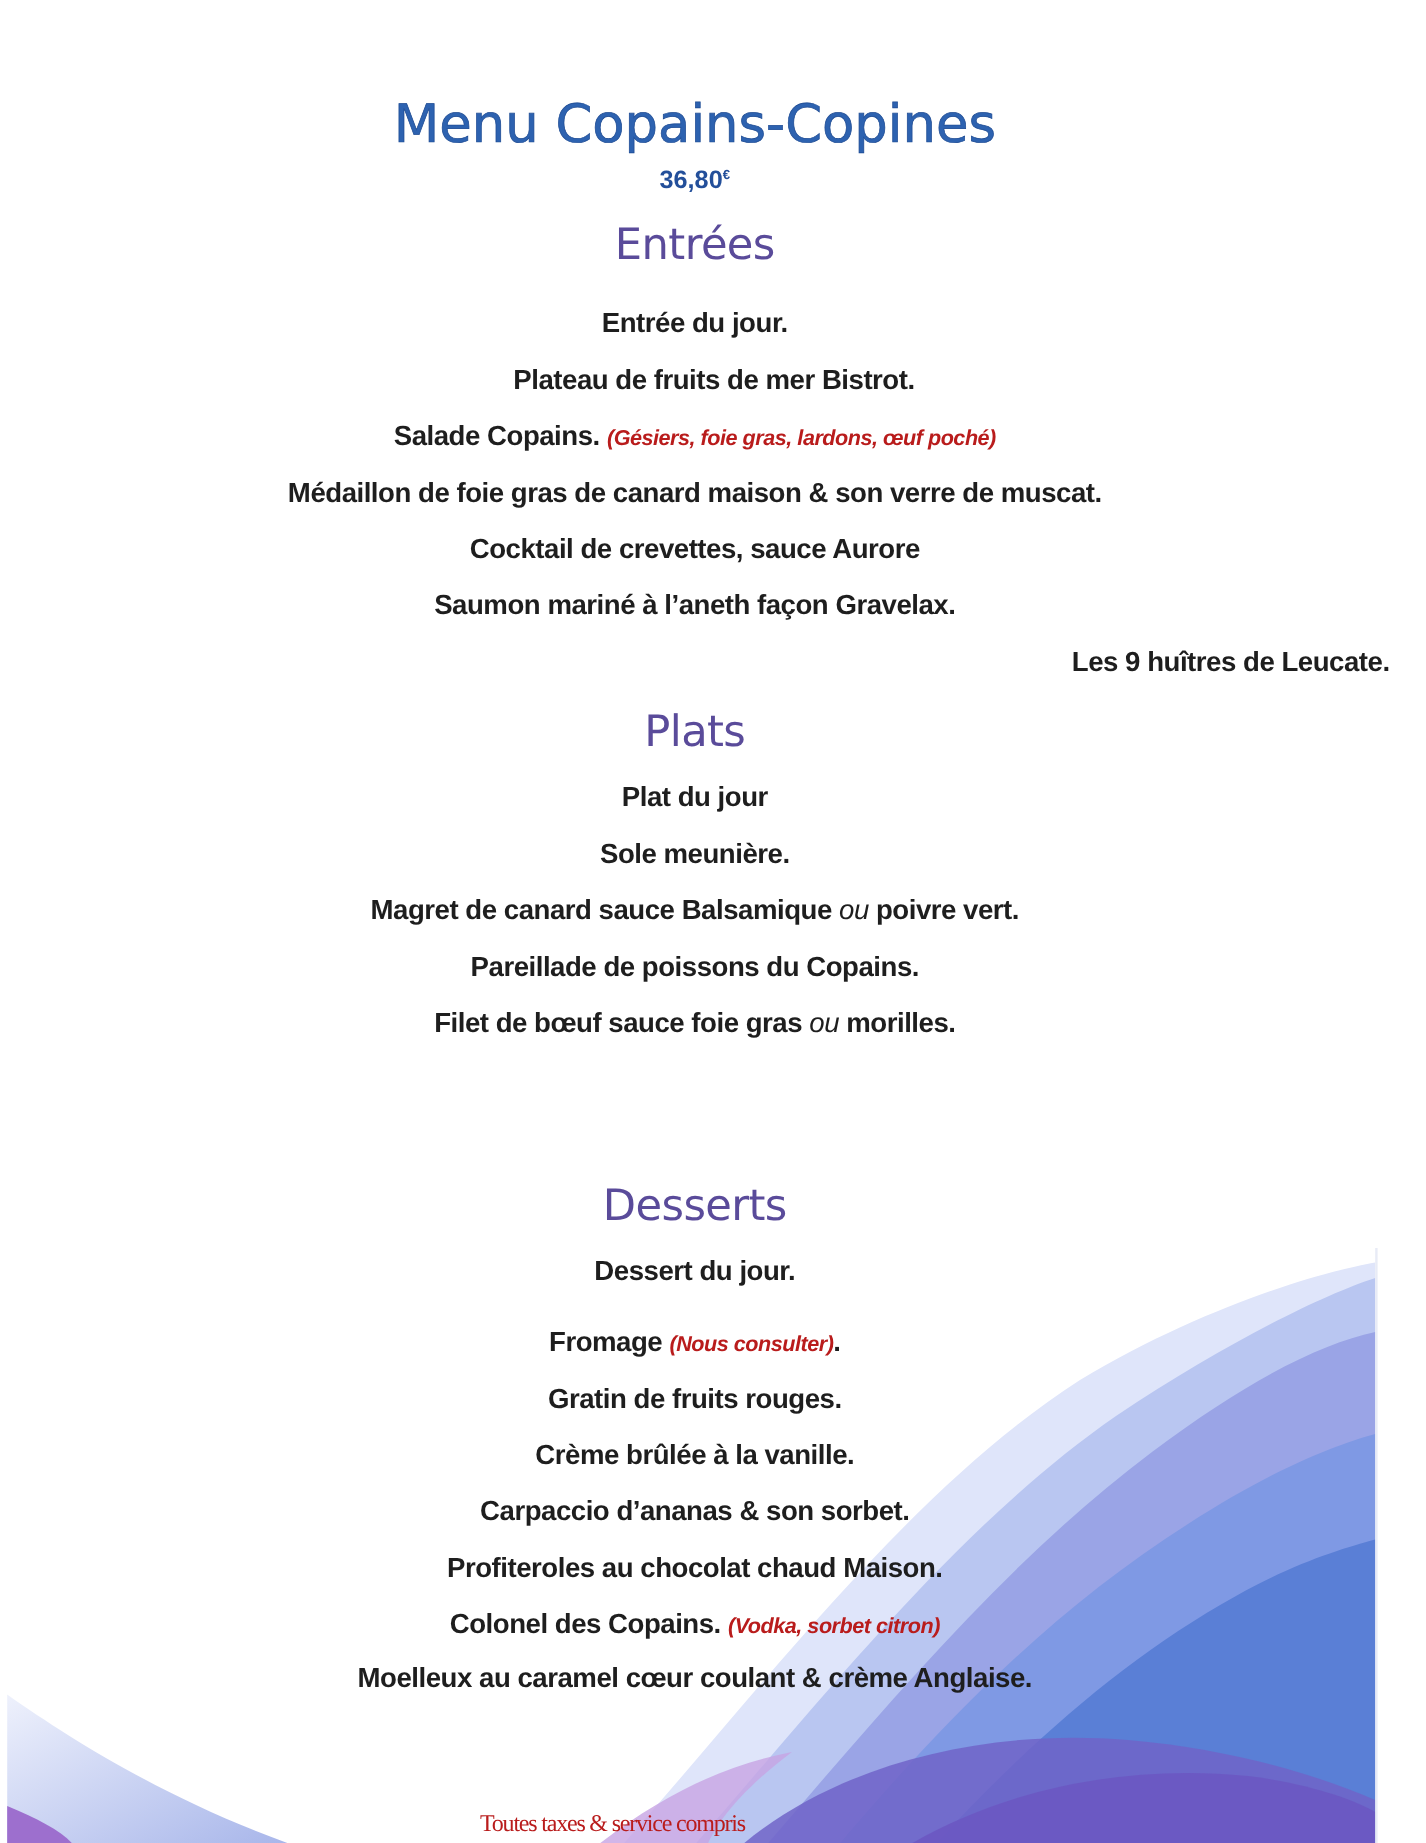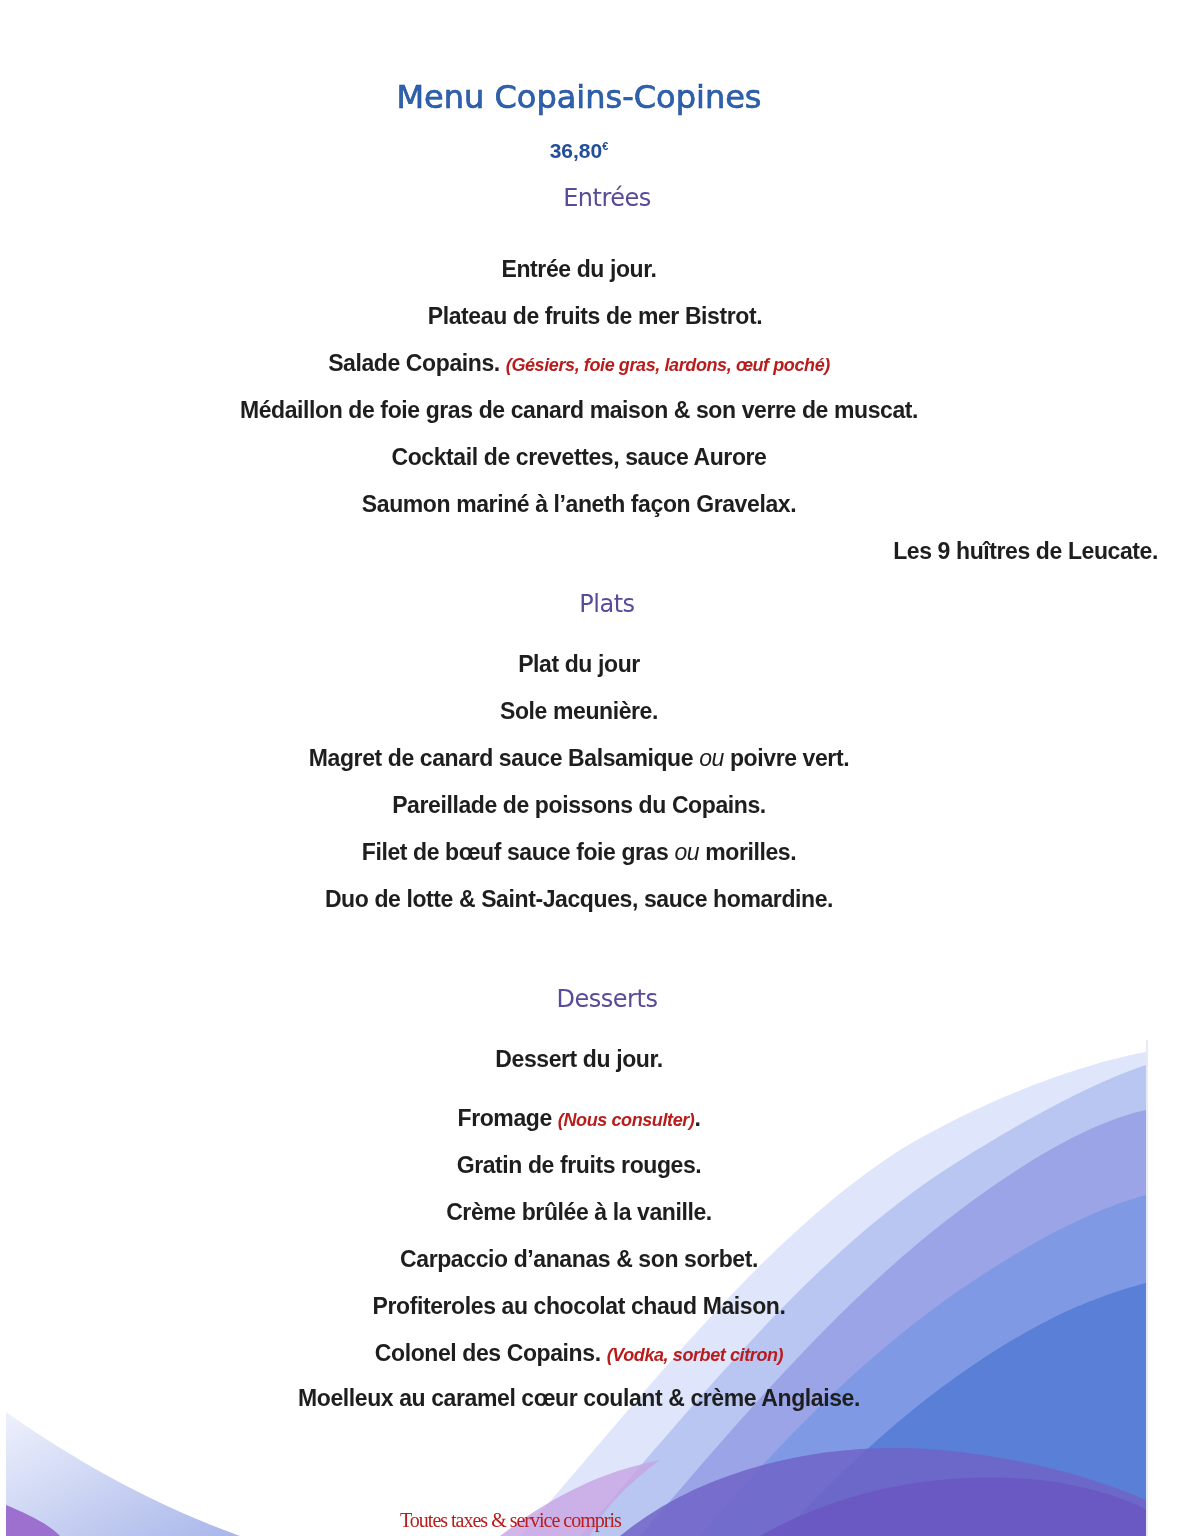--- a/index.html
+++ b/index.html
@@ -4,34 +4,34 @@
   <style>
     html, body { margin: 0; padding: 0; }
     body {
       width: 1188px; height: 1536px; position: relative; overflow: hidden;
       background: #ffffff;
     }
     .waves { position: absolute; left: 0; top: 0; width: 1188px; height: 1536px; z-index: 0; }
     .page { position: absolute; left: 0; top: 0; width: 1188px; height: 1536px; z-index: 1; }
     .title {
       position: absolute; top: 78px; left: 0; width: 1158px; text-align: center;
-      font-family: "DejaVu Sans", sans-serif; font-size: 32px; font-weight: normal;
+      font-family: "DejaVu Sans", sans-serif; font-size: 44px; font-weight: normal;
       color: #2d62b0; letter-spacing: 0px;
       -webkit-text-stroke: 0.6px #1d4a92;
     }
     .price {
       position: absolute; top: 139px; left: 0; width: 1158px; text-align: center;
       font-family: "Liberation Sans", sans-serif; font-weight: bold; font-size: 21px;
       color: #234f9a;
     }
     .price sup { font-size: 11px; vertical-align: 8px; }
     .section-title {
       position: absolute; left: 0; width: 1158px; text-align: center;
-      font-family: "DejaVu Sans", sans-serif; font-size: 24px; font-weight: normal;
-      color: #5a4b9a; letter-spacing: -0.5px; margin-left: 28px;
+      font-family: "DejaVu Sans", sans-serif; font-size: 36px; font-weight: normal;
+      color: #5a4b9a; letter-spacing: -0.5px;
     }
     .item {
       position: absolute; left: 0; width: 1158px; text-align: center;
       font-family: "Liberation Sans", sans-serif; font-weight: bold; font-size: 23px;
       color: #1e1e1e; letter-spacing: -0.4px; white-space: nowrap;
     }
     .note {
       font-style: italic; font-size: 18px; color: #b91c1c; font-weight: bold;
     }
     .ital { font-style: italic; font-weight: normal; }
@@ -85,21 +85,20 @@
   <div class="item" style="top:444px;"><span>Cocktail de crevettes, sauce Aurore</span></div>
   <div class="item" style="top:491px;"><span>Saumon mariné à l’aneth façon Gravelax.</span></div>
   <div class="item" style="top:538px;text-align:right;"><span>Les 9 huîtres de Leucate.</span></div>
 
   <div class="section-title" style="top:590px;">Plats</div>
   <div class="item" style="top:651px;"><span>Plat du jour</span></div>
   <div class="item" style="top:698px;"><span>Sole meunière.</span></div>
   <div class="item" style="top:745px;"><span>Magret de canard sauce Balsamique</span> <span class="ital">ou</span> <span>poivre vert.</span></div>
   <div class="item" style="top:792px;"><span>Pareillade de poissons du Copains.</span></div>
   <div class="item" style="top:839px;"><span>Filet de bœuf sauce foie gras</span> <span class="ital">ou</span> <span>morilles.</span></div>
-  <div class="item" style="top:886px;"><span>Duo de lotte &amp; Saint-Jacques, sauce homardine.</span></div>
 
   <div class="section-title" style="top:985px;">Desserts</div>
   <div class="item" style="top:1046px;"><span>Dessert du jour.</span></div>
   <div class="item" style="top:1105px;"><span>Fromage</span> <span class="note">(Nous consulter)</span><span>.</span></div>
   <div class="item" style="top:1152px;"><span>Gratin de fruits rouges.</span></div>
   <div class="item" style="top:1199px;"><span>Crème brûlée à la vanille.</span></div>
   <div class="item" style="top:1246px;"><span>Carpaccio d’ananas &amp; son sorbet.</span></div>
   <div class="item" style="top:1293px;"><span>Profiteroles au chocolat chaud Maison.</span></div>
   <div class="item" style="top:1340px;"><span>Colonel des Copains.</span> <span class="note">(Vodka, sorbet citron)</span></div>
   <div class="item" style="top:1385px;"><span>Moelleux au caramel cœur coulant &amp; crème Anglaise.</span></div>

